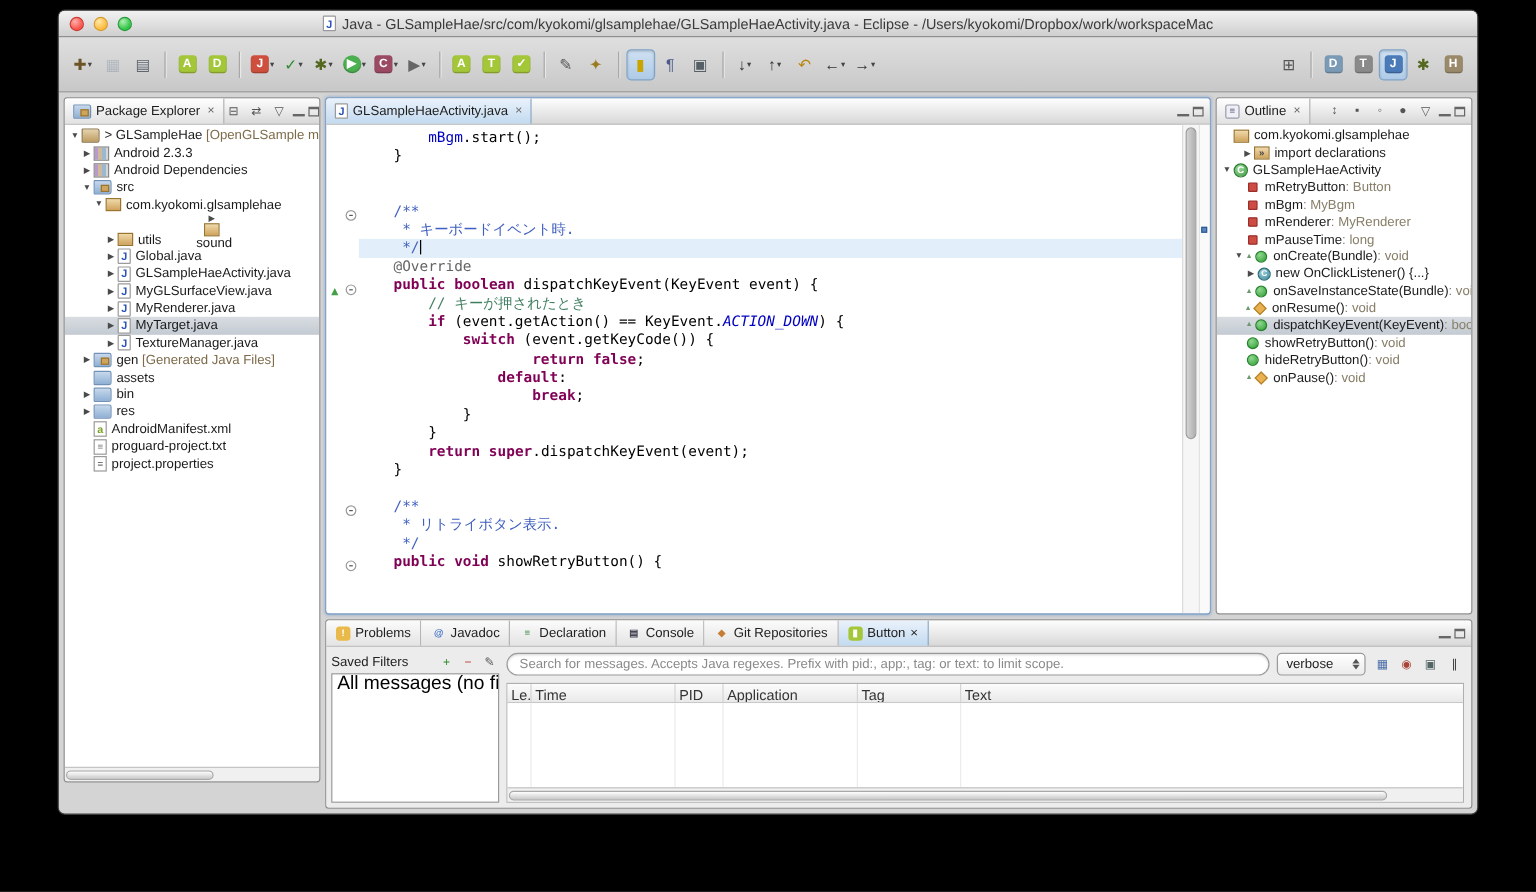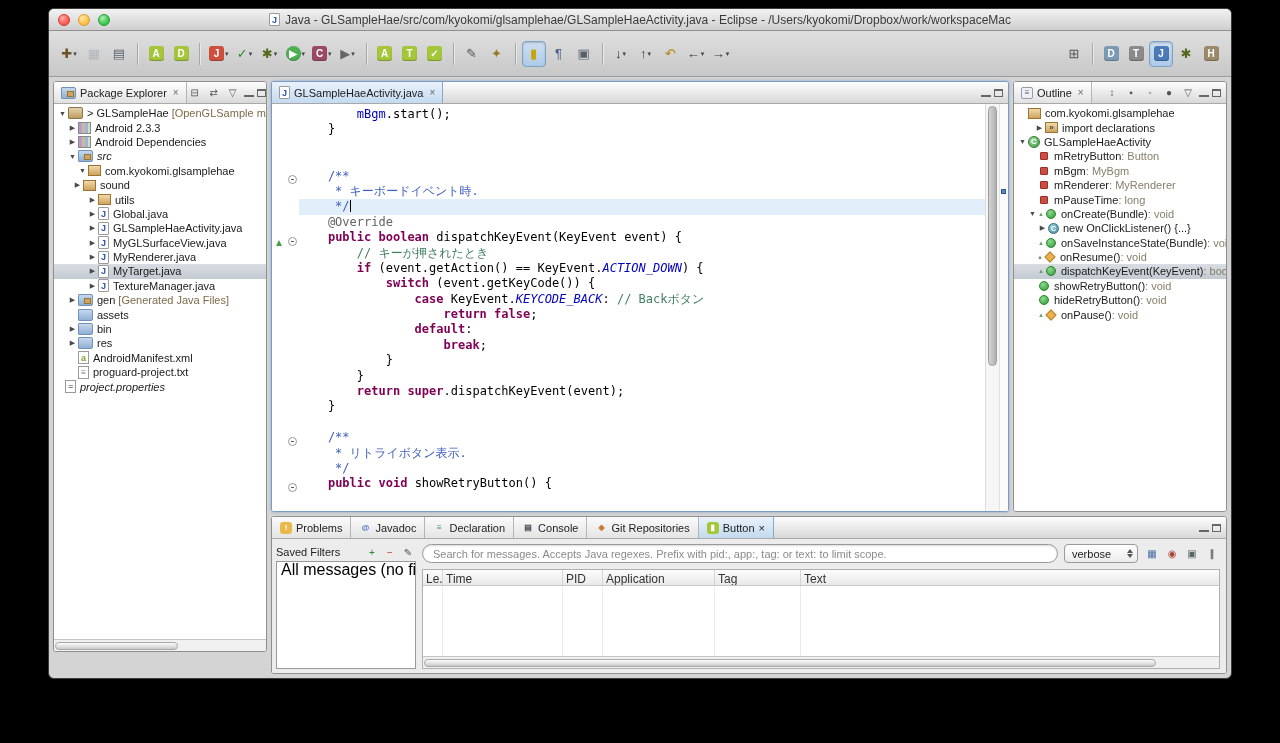--- a/index.html
+++ b/index.html
@@ -332,31 +332,31 @@
             <div class="trow" style="padding-left: 13px;">
               <span class="arr">▶</span>
               <span class="icon ic-lib"></span>
               <span class="lbl">Android 2.3.3</span>
             </div>
             <div class="trow" style="padding-left: 13px;">
               <span class="arr">▶</span>
               <span class="icon ic-lib"></span>
               <span class="lbl">Android Dependencies</span>
             </div>
-            <div class="trow" style="padding-left: 13px; font-style: italic;">
+            <div class="trow" style="padding-left: 13px;">
               <span class="arr">▼</span>
               <span class="icon ic-src"></span>
               <span class="lbl">src</span>
             </div>
             <div class="trow" style="padding-left: 23px;">
               <span class="arr">▼</span>
               <span class="icon ic-package"></span>
               <span class="lbl">com.kyokomi.glsamplehae</span>
             </div>
-            <div class="trow" style="padding-left: 18px;">
+            <div class="trow" style="padding-left: 33px; flex-direction: column;">
               <span class="arr">▶</span>
               <span class="icon ic-package"></span>
               <span class="lbl">sound</span>
             </div>
             <div class="trow" style="padding-left: 33px;">
               <span class="arr">▶</span>
               <span class="icon ic-package"></span>
               <span class="lbl">utils</span>
             </div>
             <div class="trow" style="padding-left: 33px;">
@@ -413,21 +413,21 @@
             <div class="trow" style="padding-left: 13px;">
               <span class="arr"></span>
               <span class="icon ic-xmlfile"></span>
               <span class="lbl">AndroidManifest.xml</span>
             </div>
             <div class="trow" style="padding-left: 13px;">
               <span class="arr"></span>
               <span class="icon ic-txtfile"></span>
               <span class="lbl">proguard-project.txt</span>
             </div>
-            <div class="trow" style=" font-style: italic;">
+            <div class="trow" style="padding-left: 13px;">
               <span class="arr"></span>
               <span class="icon ic-propfile"></span>
               <span class="lbl">project.properties</span>
             </div>
           </div>
         <div class="hsb">
           <div class="hthumb" style="width:58%"></div>
         </div>
       </div>
     </div>
@@ -507,25 +507,20 @@
                 </div>
                 <div class="cl">
                   <span class="ru"></span>
                   <span class="fo"></span>
                   <span class="ct"><span class="seg-p">        </span><span class="seg-k">if</span><span class="seg-p"> (event.getAction() == KeyEvent.</span><span class="seg-s">ACTION_DOWN</span><span class="seg-p">) {</span></span>
                 </div>
                 <div class="cl">
                   <span class="ru"></span>
                   <span class="fo"></span>
                   <span class="ct"><span class="seg-p">            </span><span class="seg-k">switch</span><span class="seg-p"> (event.getKeyC​ode()) {</span></span>
-                </div>
-                <div class="cl">
-                  <span class="ru"></span>
-                  <span class="fo"></span>
-                  <span class="ct"><span class="seg-p">                </span><span class="seg-k">case</span><span class="seg-p"> KeyEvent.</span><span class="seg-s">KEYCODE_BACK</span><span class="seg-p">: </span><span class="seg-c">// Backボタン</span></span>
                 </div>
                 <div class="cl">
                   <span class="ru"></span>
                   <span class="fo"></span>
                   <span class="ct"><span class="seg-p">                    </span><span class="seg-k">return</span><span class="seg-p"> </span><span class="seg-k">false</span><span class="seg-p">;</span></span>
                 </div>
                 <div class="cl">
                   <span class="ru"></span>
                   <span class="fo"></span>
                   <span class="ct"><span class="seg-p">                </span><span class="seg-k">default</span><span class="seg-p">:</span></span>

